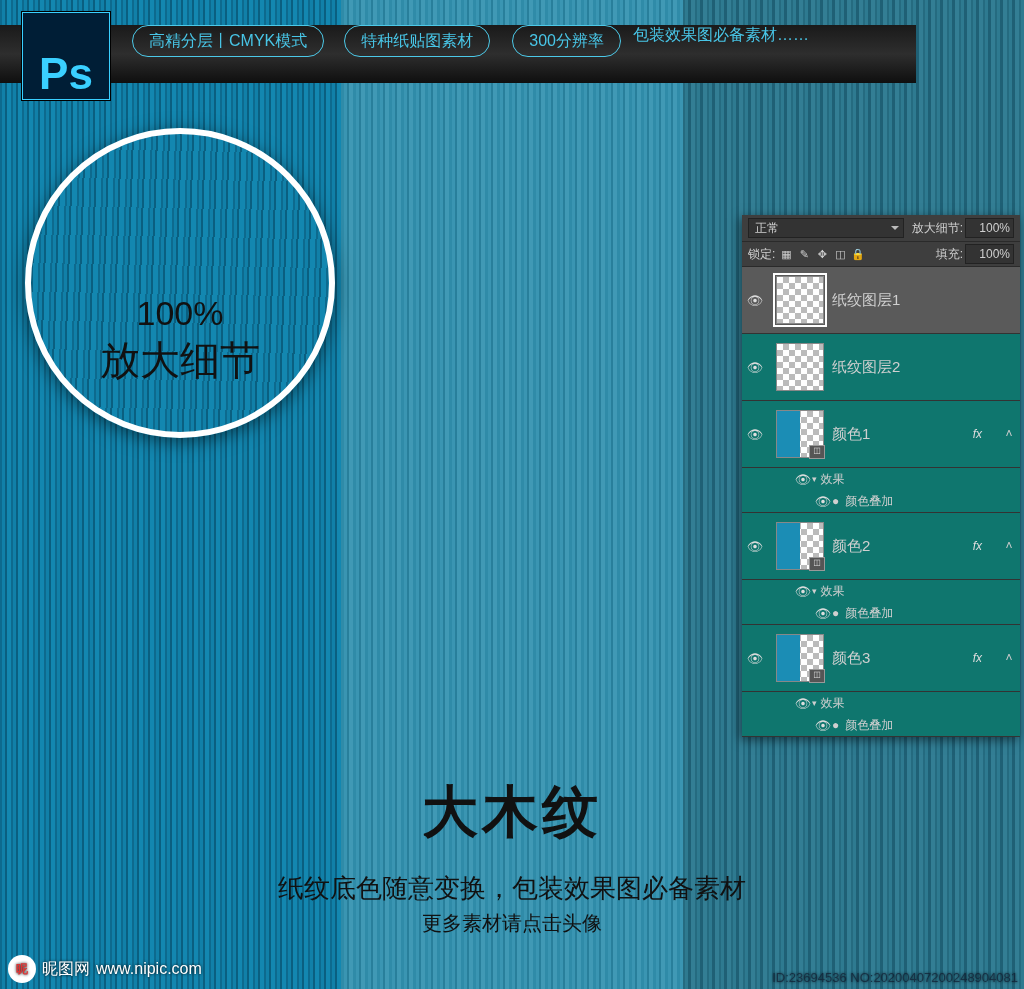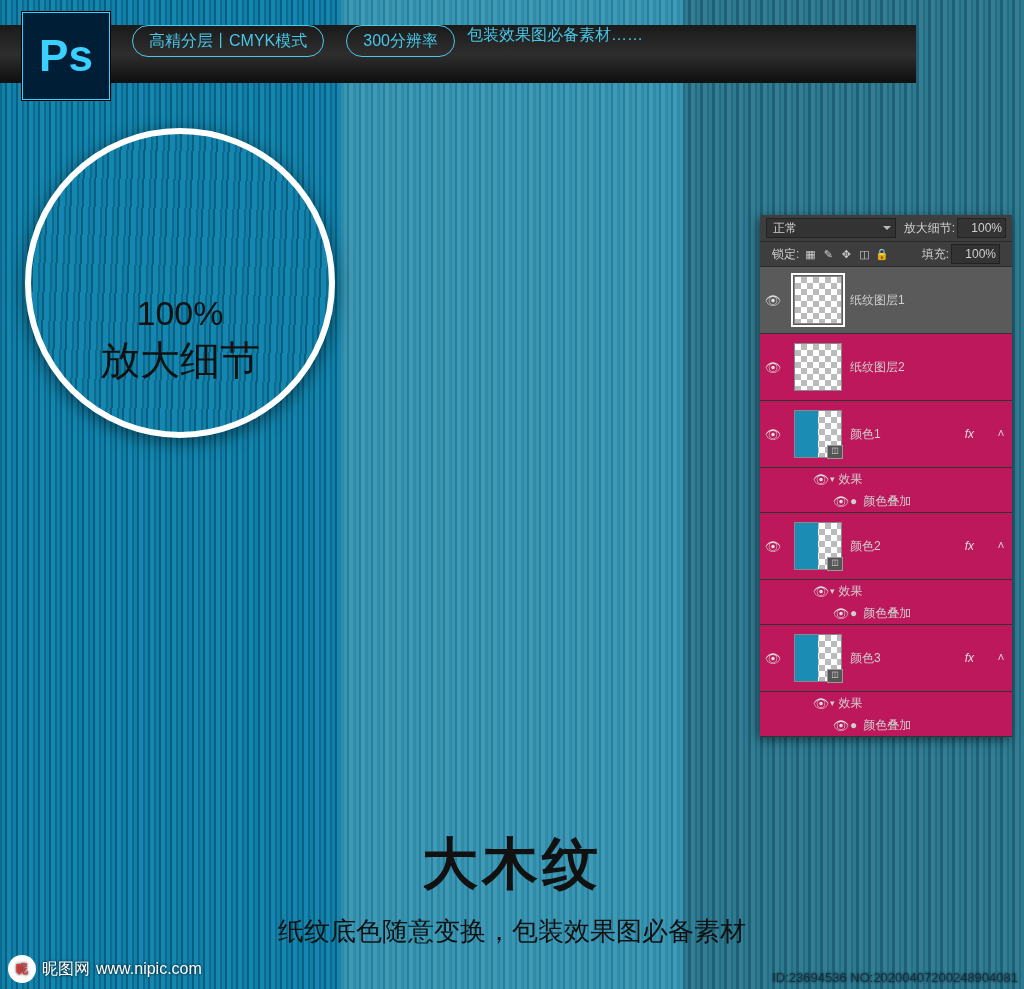--- a/index.html
+++ b/index.html
@@ -3,63 +3,63 @@
 <meta charset="utf-8">
 <style>
 html,body{margin:0;padding:0;width:1024px;height:989px;overflow:hidden;font-family:"Microsoft YaHei",sans-serif;background:#1a7a9e}
 .bg{position:absolute;top:0;left:0;width:1024px;height:989px;display:flex}
 .bg>div{height:100%;flex:1}
 .bg1{background:repeating-linear-gradient(90deg,#0d6a8e 0 2px,#1180a8 2px 5px,#0a5f80 5px 7px,#1387b0 7px 11px)}
 .bg2{background:repeating-linear-gradient(90deg,#2f8ba8 0 3px,#3a95b2 3px 6px,#287f9b 6px 8px,#4099b5 8px 12px)}
 .bg3{background:repeating-linear-gradient(90deg,#256b80 0 2px,#2e7a90 2px 5px,#1f6075 5px 8px,#337e94 8px 12px)}
 
 .topbar{position:absolute;top:25px;left:0;width:916px;height:58px;background:linear-gradient(180deg,#1a1a1a 0,#2e2e2e 50%,#0f0f0f 100%);display:flex;align-items:flex-start}
-.ps-logo{position:absolute;top:12px;left:22px;width:86px;height:86px;background:#001e36;border:1px solid #3ad0ff;display:flex;align-items:center;justify-content:center;z-index:2;box-shadow:0 0 0 1px #000}
+.ps-logo{position:absolute;top:12px;left:22px;width:86px;height:86px;background:#001e36;border:1px solid #3ad0ff;display:flex;align-items:flex-end;justify-content:center;z-index:2;box-shadow:0 0 0 1px #000}
 .ps-logo span{color:#3ad0ff;font-size:44px;font-weight:700;font-family:Arial}
 .pill{margin-left:0;height:30px;padding:0 16px;border:1px solid #4cc9e8;border-radius:16px;color:#48c5e6;font-size:16px;line-height:30px;display:inline-block}
 .toptext{color:#48c5e6;font-size:16px;margin-left:12px}
 .pill1{margin-left:132px}
 .pill2{margin-left:20px}
 .pill3{margin-left:22px}
 
 .zoom-circle{position:absolute;top:128px;left:25px;width:310px;height:310px;border-radius:50%;border:6px solid #fff;background:repeating-linear-gradient(92deg,#0d6a8e 0 2px,#1180a8 2px 5px,#0a5f80 5px 7px,#1387b0 7px 12px);box-shadow:0 4px 18px rgba(0,0,0,.5);display:flex;flex-direction:column;align-items:center;justify-content:flex-end;padding-bottom:44px;box-sizing:border-box}
 .zoom-circle .z1{font-size:34px;color:#111;font-weight:400}
 .zoom-circle .z2{font-size:40px;color:#111}
 
-.title-block{position:absolute;bottom:40px;left:0;width:1024px;text-align:center}
+.title-block{position:absolute;bottom:52px;left:0;width:1024px;text-align:center}
 .title-block h1{margin:0;font-size:56px;color:#111;font-weight:600;letter-spacing:4px}
-.title-block .sub{margin:11px 0 0;font-size:26px;color:#111}
+.title-block .sub{margin:20px 0 0;font-size:26px;color:#111}
 .title-block .more{margin:4px 0 0;font-size:20px;color:#111}
 
 .watermark{position:absolute;bottom:6px;left:8px;display:flex;align-items:center;gap:6px;color:#fff;font-size:16px;text-shadow:0 0 3px #000}
 .wm-logo{width:28px;height:28px;background:#fff;border-radius:50%;display:flex;align-items:center;justify-content:center;color:#d33;font-size:12px;font-weight:700}
 .meta{position:absolute;bottom:4px;right:6px;color:#0f172a;font-size:13px;opacity:.72;text-shadow:0 0 3px #000}
 
 
-.panel{position:absolute;top:215px;right:12px;width:252px;background:#be185d;color:#d0d0d0;font-size:12px;box-shadow:-2px 3px 10px rgba(0,0,0,.5)}
+.panel{position:absolute;top:215px;right:4px;width:278px;background:#0f766e;color:#d0d0d0;font-size:12px;box-shadow:-2px 3px 10px rgba(0,0,0,.5)}
 .p-row1{height:26px;background:#3e3e3e;display:flex;align-items:center;padding:0 6px;border-bottom:1px solid #2a2a2a}
 .blend{flex:1;background:#333;border:1px solid #222;height:18px;line-height:18px;padding:0 6px;color:#cfcfcf;position:relative}
 .blend::after{content:"";position:absolute;right:4px;top:7px;border:4px solid transparent;border-top-color:#bbb}
 .opac-lbl{margin-left:8px}
 .opac-val{width:44px;background:#333;border:1px solid #222;height:18px;line-height:18px;text-align:right;padding-right:3px;margin-left:2px}
-.p-row2{height:24px;display:flex;align-items:center;padding:0 12px;border-bottom:1px solid #2a2a2a;background:#3e3e3e}
+.p-row2{height:24px;display:flex;align-items:center;padding:0 6px;border-bottom:1px solid #2a2a2a;background:#3e3e3e}
 .lockset{display:flex;gap:4px;margin-left:4px;align-items:center}
 .ic{width:14px;height:14px;display:inline-flex;align-items:center;justify-content:center;color:#ccc;font-size:11px}
 .fill-lbl{margin-left:auto}
 .fill-val{width:44px;background:#333;border:1px solid #222;height:18px;line-height:18px;text-align:right;padding-right:3px;margin-left:2px}
 
 .layers{max-height:540px;overflow:hidden}
 .layer{display:flex;align-items:center;height:66px;border-bottom:1px solid #333;padding-right:4px}
 .layer.sel{background:#5a5a5a}
 .eye{width:26px;text-align:center;color:#ddd;font-size:13px}
 .thumb{width:46px;height:46px;border:1px solid #888;margin:0 8px;background:repeating-conic-gradient(#bbb 0 25%,#fff 0 50%) 0 0/12px 12px;position:relative}
 .thumb.sel{outline:2px solid #fff;outline-offset:1px}
 .thumb .mtag{position:absolute;right:-2px;bottom:-2px;width:14px;height:12px;background:#555;border:1px solid #999;font-size:8px;color:#ddd;text-align:center;line-height:10px}
 .thumb .tint{position:absolute;top:0;left:0;width:50%;height:100%;background:#1b8db5}
-.lname{flex:1;font-size:12px}
+.lname{flex:1;font-size:15px}
 .fx{font-style:italic;margin-right:20px;color:#ddd}
 .chev{width:14px;text-align:center;color:#ccc}
 .fxrow{height:22px;display:flex;align-items:center;padding-left:52px;border-bottom:none;color:#cfcfcf;font-size:12px}
 .fxrow .eye{width:18px}
 .fxrow.sub{padding-left:72px}
 .fxtri{margin-right:4px;font-size:9px}
 .bullet{margin-right:6px}
 .fxwrap{border-bottom:1px solid #333}
 </style>
 </head>
@@ -70,20 +70,21 @@
     <div class="bg2"></div>
     <div class="bg3"></div>
 </div>
 
 <div class="ps-logo">
   <span>Ps</span>
 </div>
 
 <div class="topbar">
   <span class="pill pill1">高精分层丨CMYK模式</span>
+  <span class="pill pill2">特种纸贴图素材</span>
   <span class="pill pill3">300分辨率</span>
   <span class="toptext">包装效果图必备素材……</span>
 </div>
 
 <div class="zoom-circle">
   <div class="z1">100%</div>
   <div class="z2">放大细节</div>
 </div>
 
 <div class="panel">
@@ -180,20 +181,21 @@
           <span class="bullet">●</span>
           <span>颜色叠加</span>
         </div>
       </div>
     </div>
 </div>
 
 <div class="title-block">
   <h1>大木纹</h1>
   <div class="sub">纸纹底色随意变换，包装效果图必备素材</div>
+  <div class="more">更多素材请点击头像</div>
 </div>
 
 <div class="watermark">
   <div class="wm-logo">昵</div>
   <span>昵图网</span>
   <span>www.nipic.com</span>
 </div>
 <div class="meta">ID:23694536 NO:20200407200248904081</div>
 
 </body></html>

